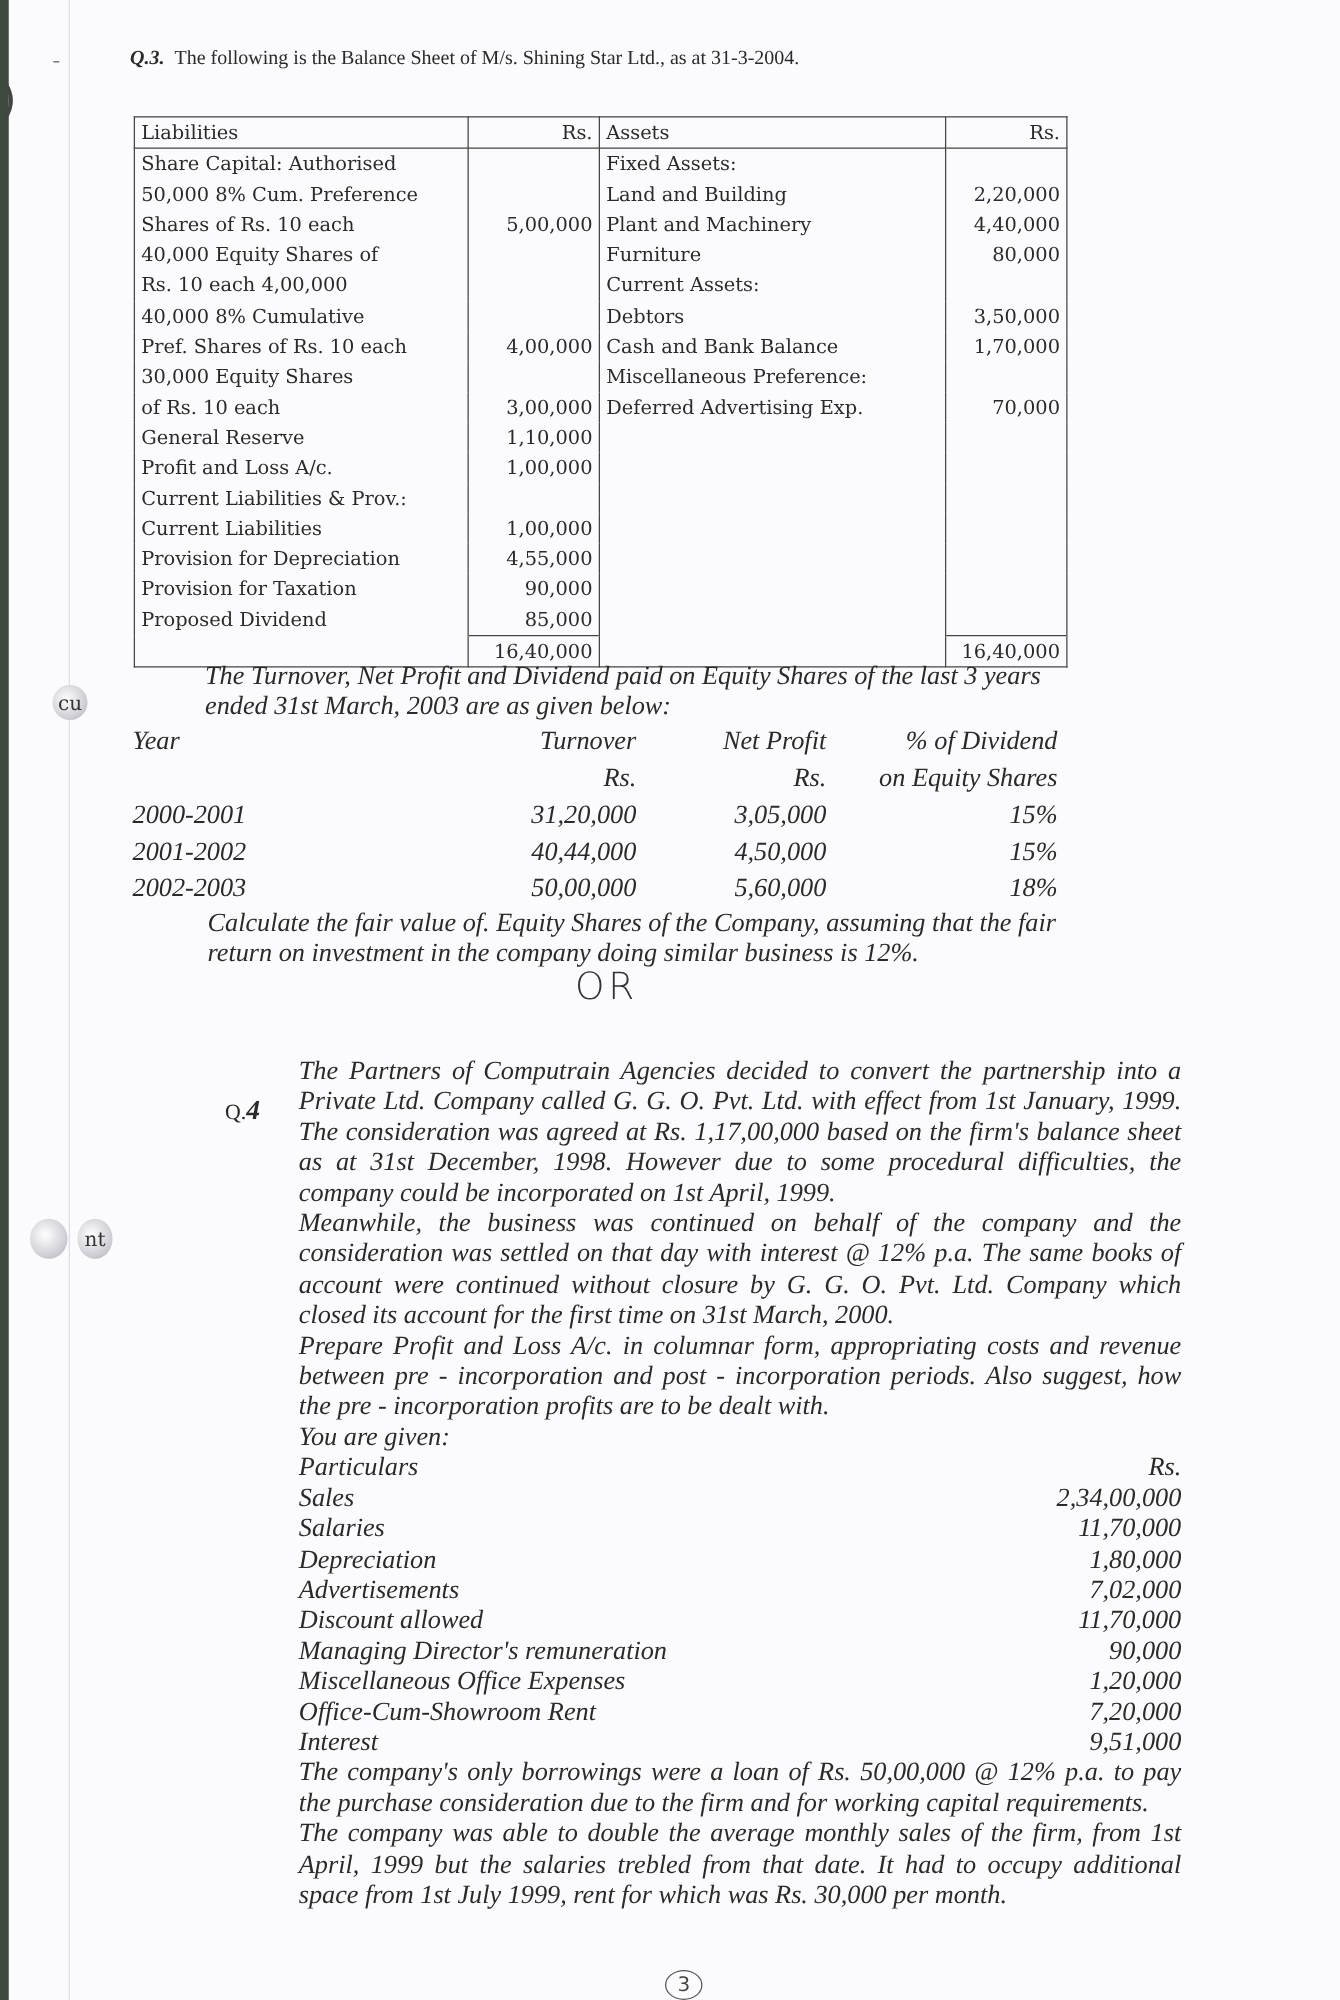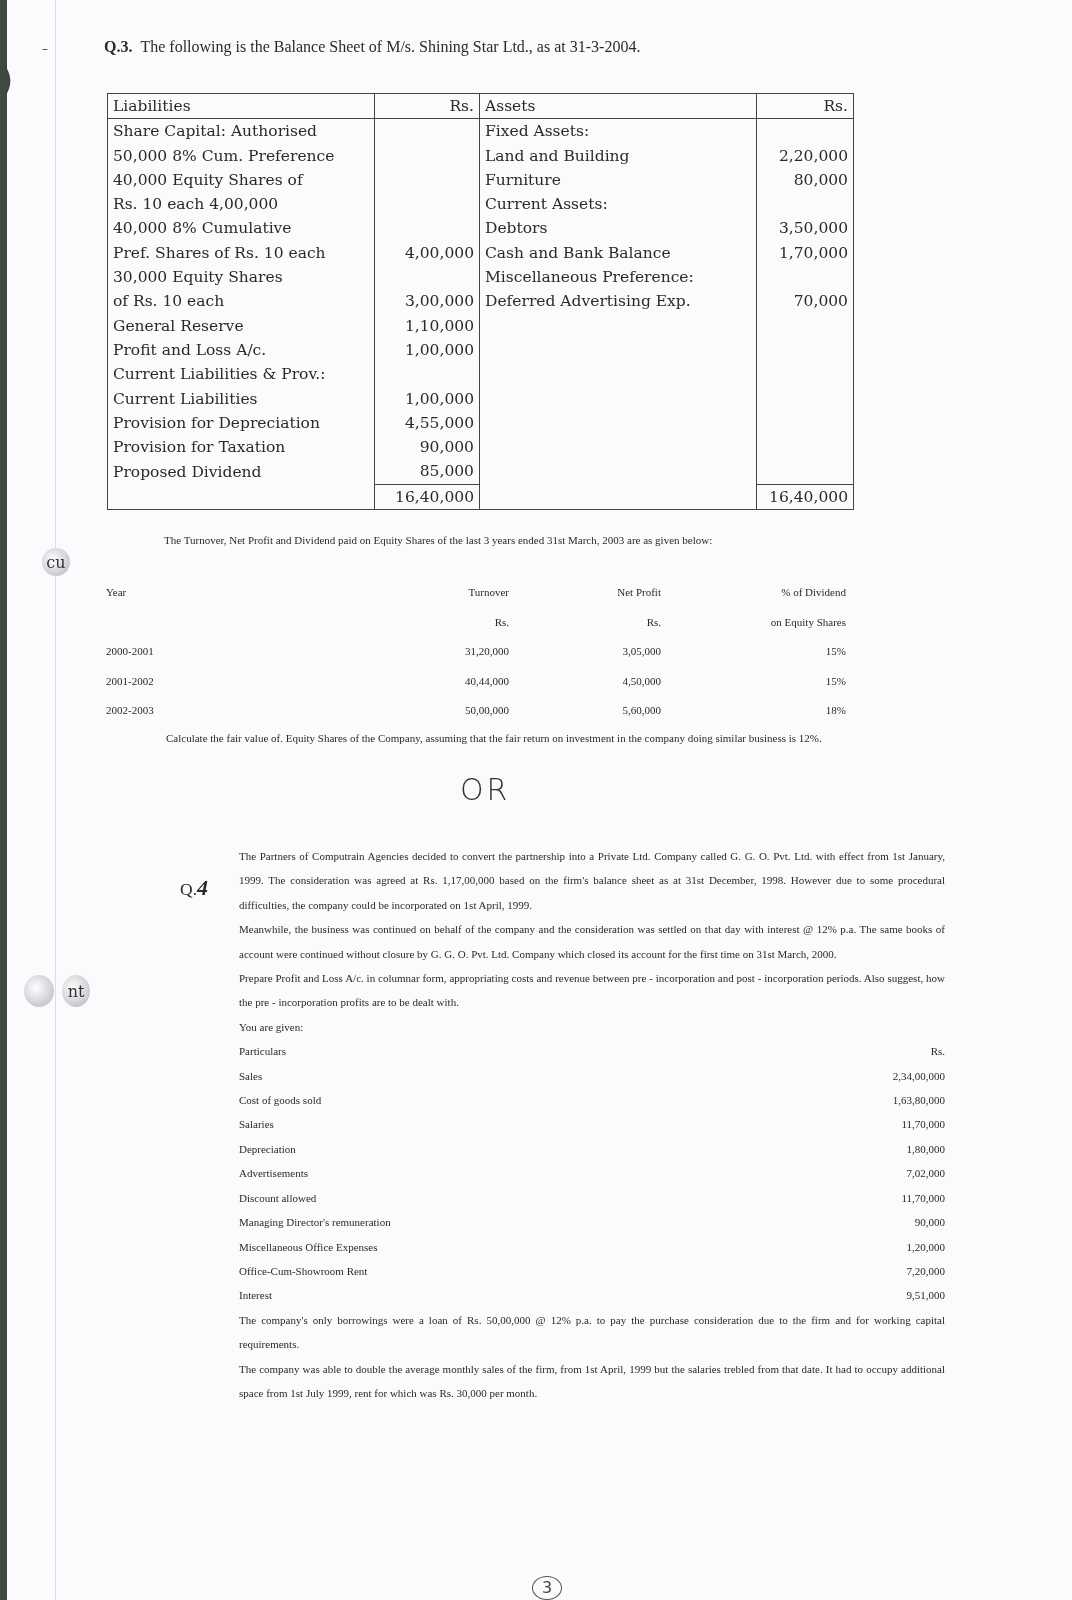--- a/index.html
+++ b/index.html
@@ -7,34 +7,34 @@
     width:1072px; height:1600px; position:relative; overflow:hidden;
     background:#fbfbfd; color:#2a2a2a;
     font-family:"DejaVu Serif", serif;
   }
   .left-strip { position:absolute; left:0; top:0; width:7px; height:1600px; background:#3d4a3f; }
   .margin-line { position:absolute; left:55px; top:0; width:1px; height:1600px; background:#e2dce8; }
   .hole { position:absolute; border-radius:50%; background:radial-gradient(circle at 40% 40%, #ffffff, #c9c9d0 70%, #9a9aa3); overflow:hidden; font-family:"DejaVu Serif", serif; font-size:16px; color:#333; display:flex; align-items:center; justify-content:center; }
   .mark { position:absolute; font-family:"DejaVu Sans", sans-serif; color:#444; }
 
   .q3-title { position:absolute; left:104px; top:38px; font-size:16px; white-space:nowrap; font-family:"Liberation Serif", serif; }
-  .q3-title .qnum { font-weight:bold; margin-right:8px; }
+  .q3-title .qnum { font-weight:bold; margin-right:8px;font-style:italic; }
 
   table.bs { position:absolute; left:107px; top:62px; border-collapse:collapse; font-size:15.5px;margin-top:31px; }
   table.bs td { padding:0 5px; height:24.3px; line-height:24.3px; white-space:nowrap; border-left:1.5px solid #444; border-right:1.5px solid #444; }
   table.bs tr.head td { border-top:1.5px solid #444; border-bottom:1.5px solid #444; }
   table.bs tr.last td { border-bottom:1.5px solid #444; }
   table.bs td.num { text-align:right; }
   table.bs td.c1 { width:256px; }
   table.bs td.c2 { width:94px; }
   table.bs td.c3 { width:266px; }
   table.bs td.c4 { width:86px; }
   table.bs tr.total td.num { border-top:1.5px solid #444; }
 
-  .ser { font-family:"Liberation Serif", serif; font-size:11px; }
+  .ser { font-family:"Liberation Serif", serif; font-size:21px;font-style:italic; }
   .intro { position:absolute; left:164px; top:528px; line-height:24px; width:720px; }
   .perf { position:absolute; left:106px; top:578px; width:745px; }
   .perf .row { position:relative; height:29.5px; line-height:29.5px; }
   .perf .row span { position:absolute; white-space:nowrap; }
   .perf .yr { left:0; }
   .perf .to { right:342px; }
   .perf .np { right:190px; }
   .perf .dv { right:5px; }
 
   .calc { position:absolute; left:166px; top:726px; line-height:24px; width:710px; }
@@ -81,20 +81,26 @@
         <td class="c3">Fixed Assets:</td>
         <td class="c4 num"></td>
       </tr>
       <tr>
         <td class="c1">50,000 8% Cum. Preference</td>
         <td class="c2 num"></td>
         <td class="c3">Land and Building</td>
         <td class="c4 num">2,20,000</td>
       </tr>
       <tr>
+        <td class="c1">Shares of Rs. 10 each</td>
+        <td class="c2 num">5,00,000</td>
+        <td class="c3">Plant and Machinery</td>
+        <td class="c4 num">4,40,000</td>
+      </tr>
+      <tr>
         <td class="c1">40,000 Equity Shares of</td>
         <td class="c2 num"></td>
         <td class="c3">Furniture</td>
         <td class="c4 num">80,000</td>
       </tr>
       <tr>
         <td class="c1">Rs. 10 each 4,00,000</td>
         <td class="c2 num"></td>
         <td class="c3">Current Assets:</td>
         <td class="c4 num"></td>
@@ -226,24 +232,20 @@
   <div class="given-row">
     <span>Particulars</span>
     <span>Rs.</span>
   </div>
   <div id="given-rows">
       <div class="given-row">
         <span>Sales</span>
         <span>2,34,00,000</span>
       </div>
       <div class="given-row">
-        <span>Cost of goods sold</span>
-        <span>1,63,80,000</span>
-      </div>
-      <div class="given-row">
         <span>Salaries</span>
         <span>11,70,000</span>
       </div>
       <div class="given-row">
         <span>Depreciation</span>
         <span>1,80,000</span>
       </div>
       <div class="given-row">
         <span>Advertisements</span>
         <span>7,02,000</span>

